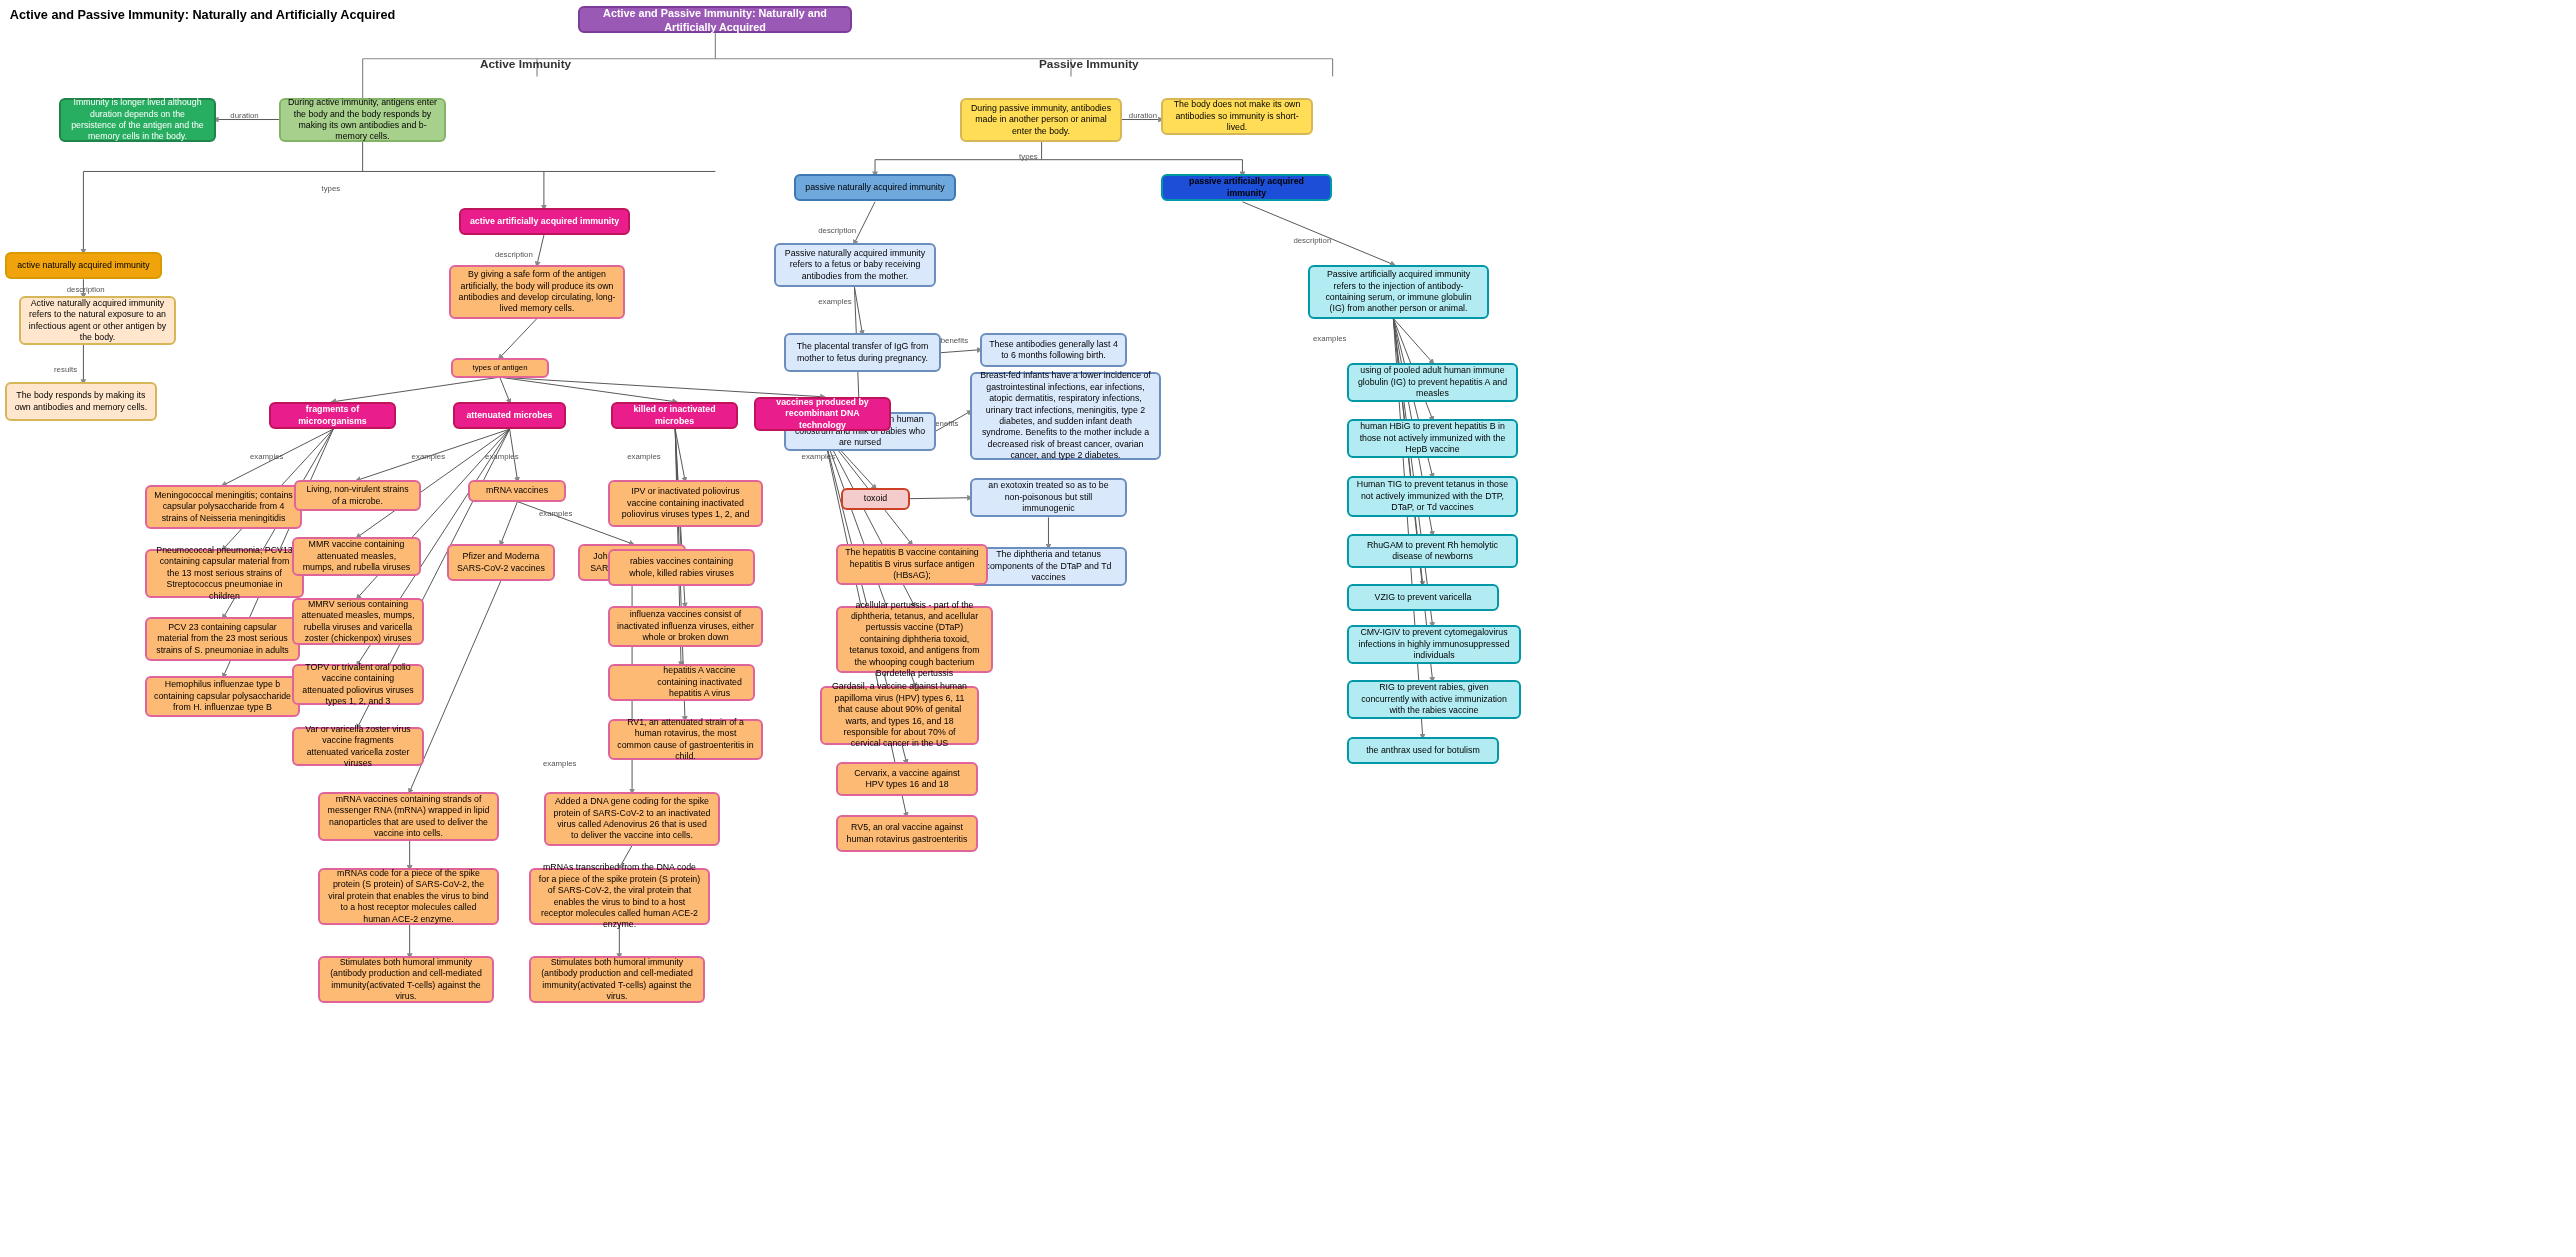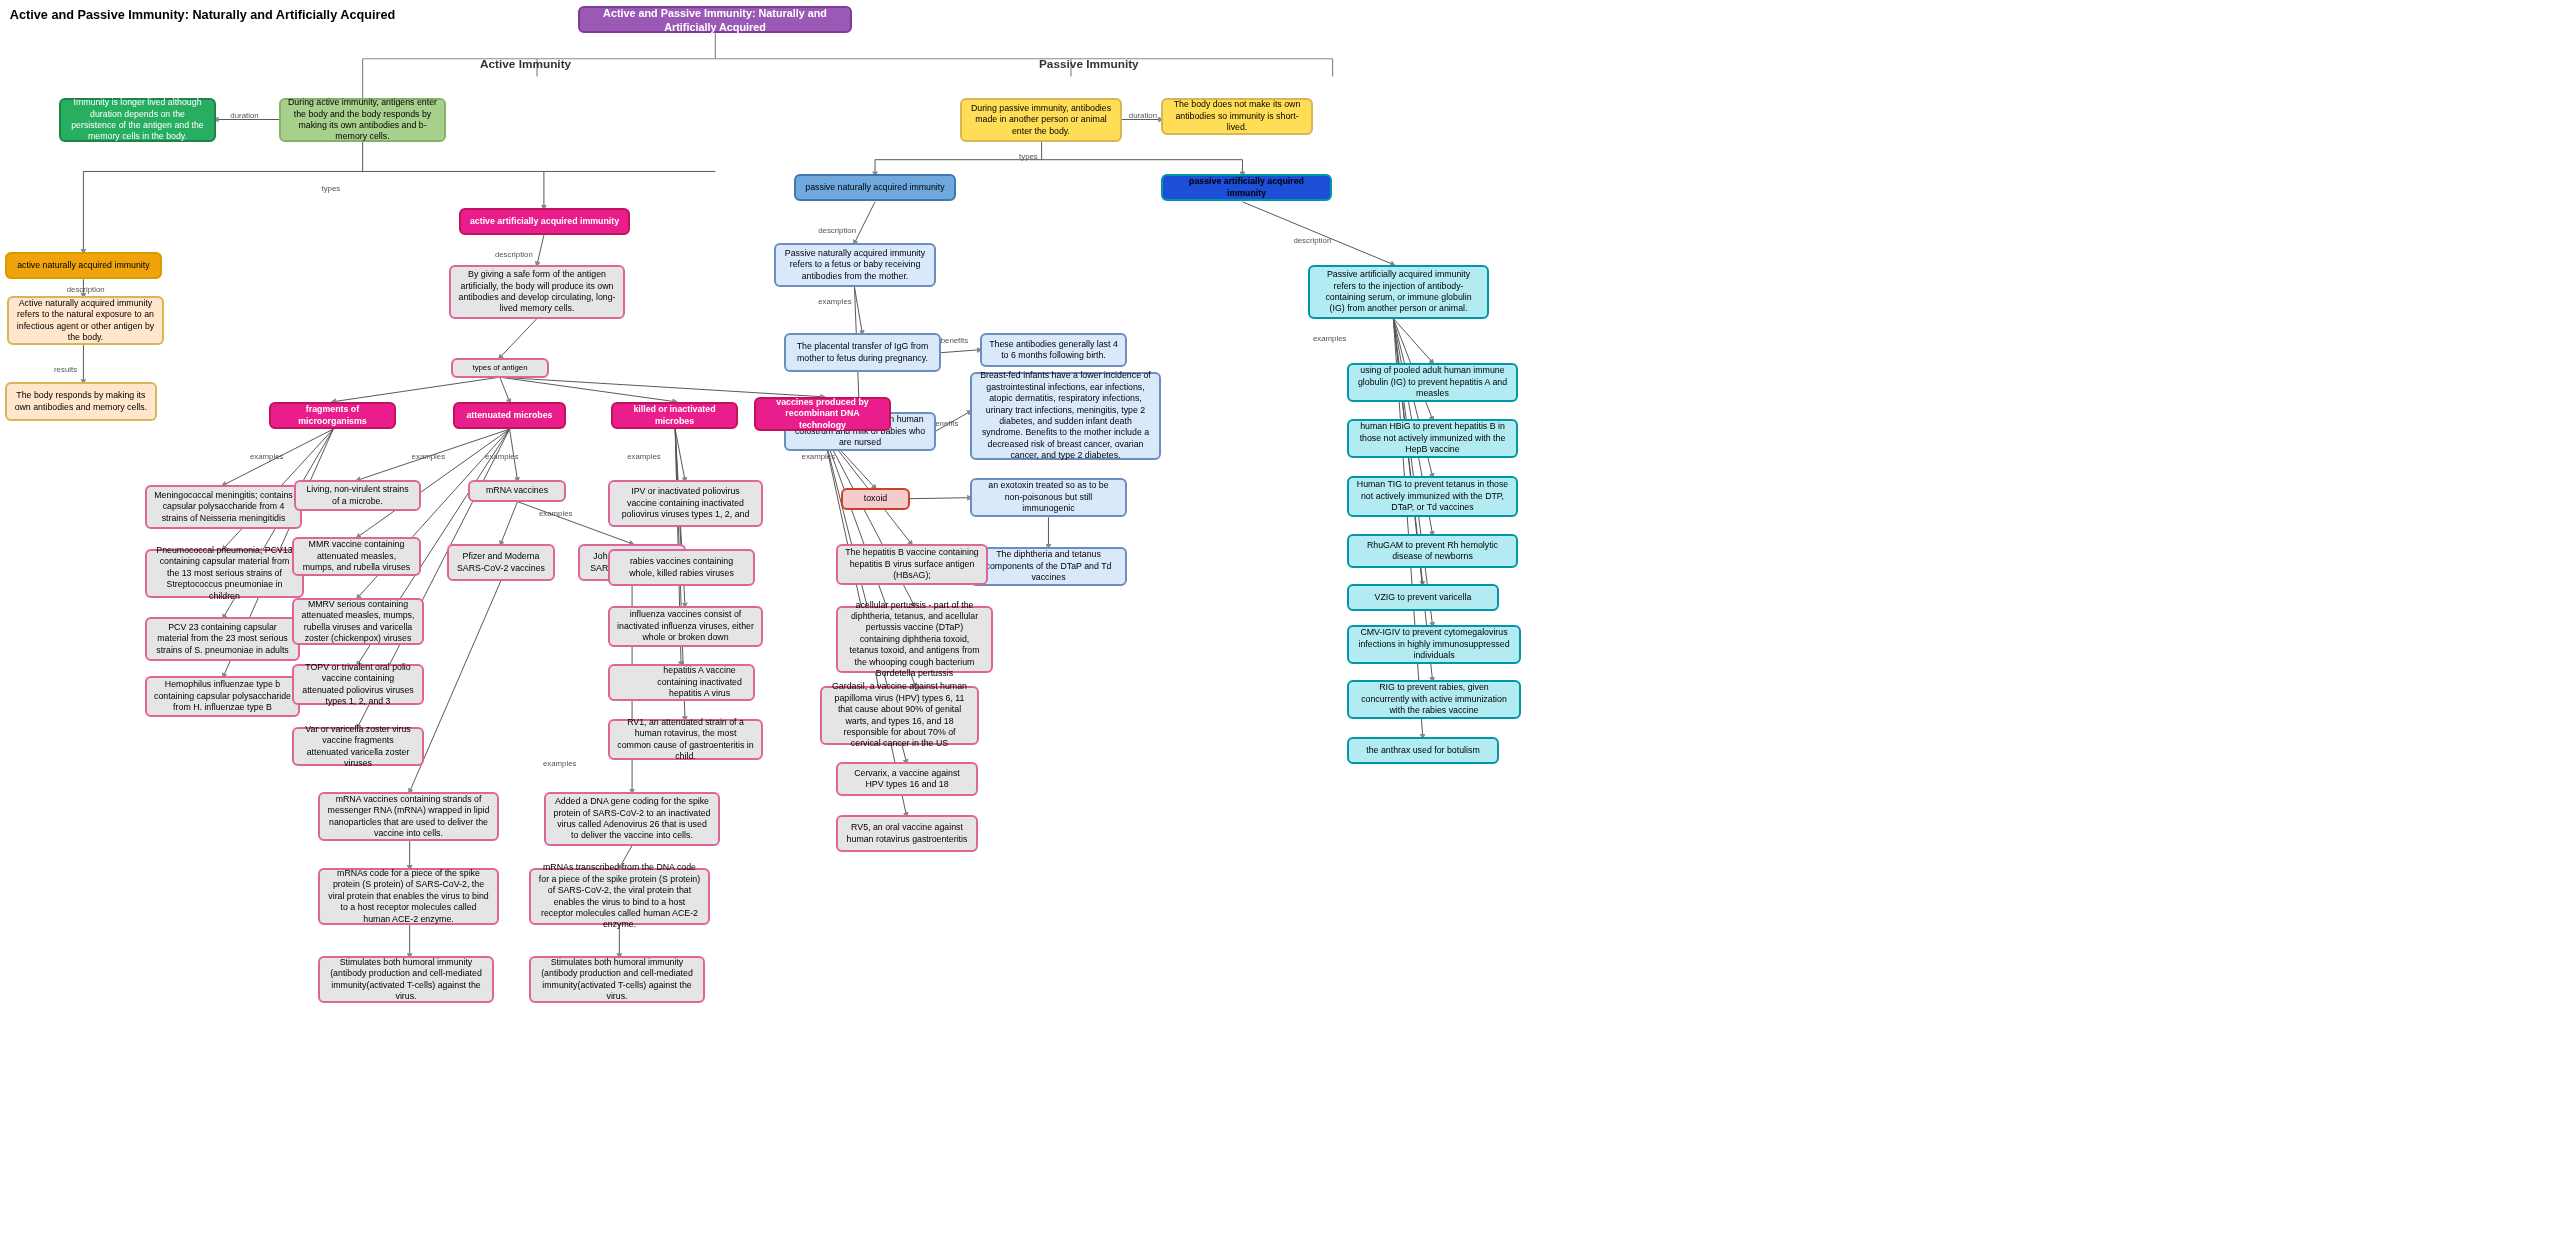--- a/index.html
+++ b/index.html
@@ -63,21 +63,21 @@
       color: #000;
       border: 2px solid #d6b656;
     }
     .node-pink-main {
       background: #e91e8c;
       color: #fff;
       border: 2px solid #c0145a;
       font-weight: bold;
     }
     .node-pink {
-      background: #e5e5e5;
+      background: #fdba74;
       color: #000;
       border: 2px solid #e0649a;
     }
     .node-blue-main {
       background: #6fa8dc;
       color: #000;
       border: 2px solid #3d78b5;
     }
     .node-light-blue {
       background: #dae8fc;
@@ -276,21 +276,21 @@
   <div class="node node-yellow-strong" style="left:1161px;top:98px;width:152px;height:37px;">The body does not make its own antibodies so immunity is short-lived.</div>
 
   <div class="node node-blue-main" style="left:794px;top:174px;width:162px;height:27.4px;">passive naturally acquired immunity</div>
 
   <div class="node node-teal-main" style="left:1161px;top:174px;width:171px;height:27.4px;">passive artificially acquired immunity</div>
 
   <div class="node node-orange" style="left:4.9px;top:252px;width:157px;height:27.4px;">active naturally acquired immunity</div>
 
   <div class="node node-pink-main" style="left:459px;top:208px;width:171px;height:27.4px;">active artificially acquired immunity</div>
 
-  <div class="node node-light-orange" style="left:7px;top:296px;width:157px;height:49px;">Active naturally acquired immunity refers to the natural exposure to an infectious agent or other antigen by the body.</div>
+  <div class="node node-light-orange" style="left:19px;top:296px;width:157px;height:49px;">Active naturally acquired immunity refers to the natural exposure to an infectious agent or other antigen by the body.</div>
 
   <div class="node node-light-orange" style="left:4.9px;top:382px;width:152px;height:39px;">The body responds by making its own antibodies and memory cells.</div>
 
   <div class="node node-pink" style="left:449px;top:265px;width:176px;height:54px;">By giving a safe form of the antigen artificially, the body will produce its own antibodies and develop circulating, long-lived memory cells.</div>
 
   <div class="node node-light-blue" style="left:774px;top:243px;width:162px;height:44px;">Passive naturally acquired immunity refers to a fetus or baby receiving antibodies from the mother.</div>
 
   <div class="node node-teal" style="left:1308px;top:265px;width:181px;height:54px;">Passive artificially acquired immunity refers to the injection of antibody-containing serum, or immune globulin (IG) from another person or animal.</div>
 
   <div class="node node-light-blue" style="left:784px;top:333px;width:157px;height:39px;">The placental transfer of IgG from mother to fetus during pregnancy.</div>

